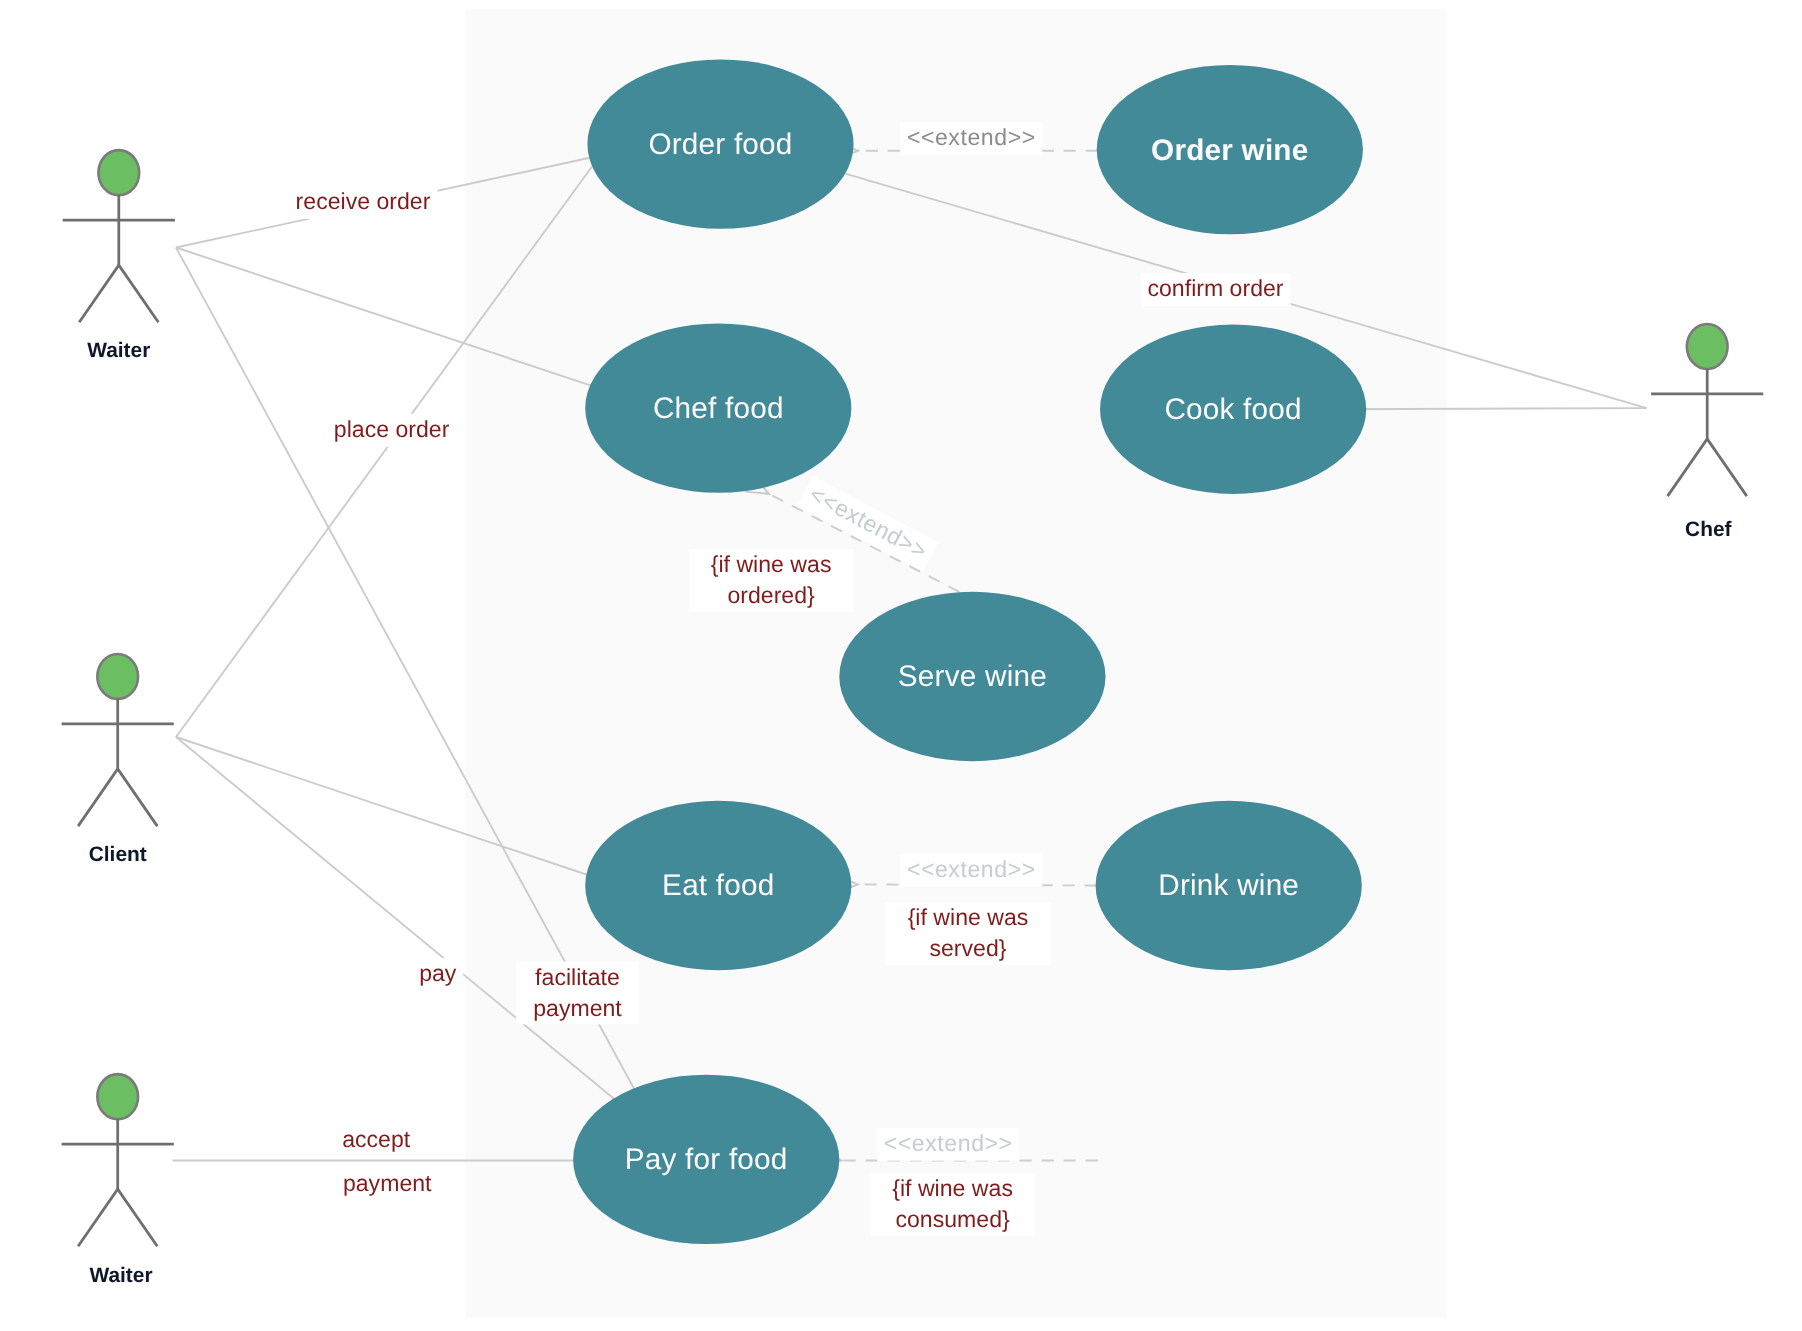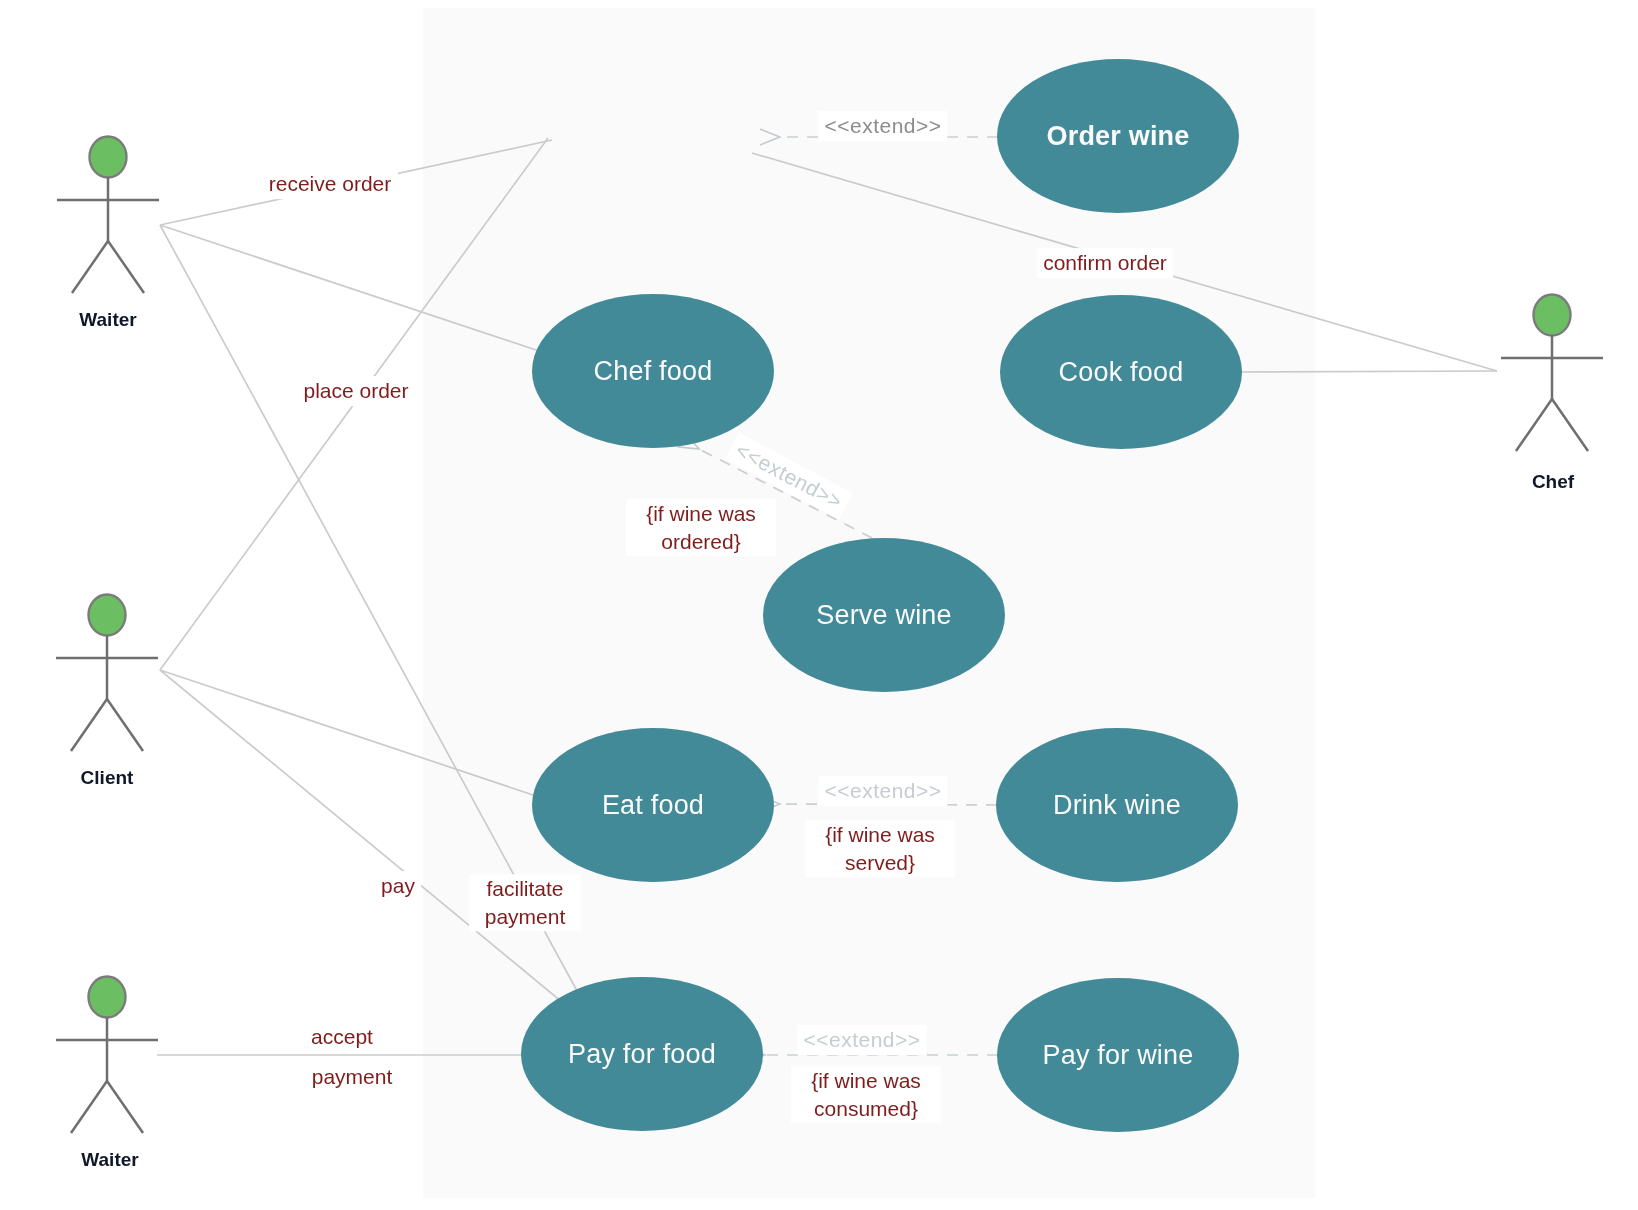--- a/index.html
+++ b/index.html
@@ -91,28 +91,28 @@
       <g>
         <ellipse cx="1552" cy="315" rx="18.5" ry="20.5" fill="#6cbe62" stroke="#7b7b7b" stroke-width="2.4"></ellipse>
         <line x1="1552" y1="335" x2="1552" y2="399"></line>
         <line x1="1501" y1="358" x2="1603" y2="358"></line>
         <line x1="1552" y1="399" x2="1516" y2="451"></line>
         <line x1="1552" y1="399" x2="1588" y2="451"></line>
       </g>
     </g>
   </svg>
 
+  <div class="uc" style="left:534px;top:54px;">Order food</div>
   <div class="uc" style="left:997px;top:59px;font-weight:bold;">Order wine</div>
   <div class="uc" style="left:532px;top:294px;">Chef food</div>
   <div class="uc" style="left:1000px;top:295px;">Cook food</div>
   <div class="uc" style="left:763px;top:538px;">Serve wine</div>
   <div class="uc" style="left:532px;top:728px;">Eat food</div>
   <div class="uc" style="left:996px;top:728px;">Drink wine</div>
   <div class="uc" style="left:521px;top:977px;">Pay for food</div>
-  <div class="uc" style="left:997px;top:978px;">Pay for wine</div>
 
   <div class="actor-name" style="left:108px;top:320px;">Waiter</div>
   <div class="actor-name" style="left:107px;top:778px;">Client</div>
   <div class="actor-name" style="left:110px;top:1160px;">Waiter</div>
   <div class="actor-name" style="left:1553px;top:482px;">Chef</div>
 
   <div class="lbl" style="left:330px;top:184px;">receive order</div>
   <div class="lbl" style="left:356px;top:391px;">place order</div>
   <div class="lbl" style="left:1105px;top:263px;">confirm order</div>
   <div class="lbl" style="left:398px;top:886px;text-align:center;">pay</div>

